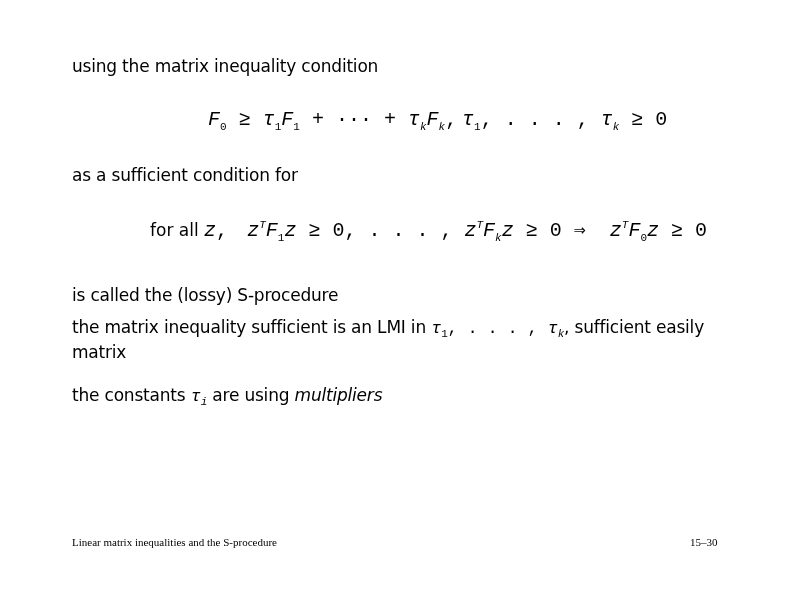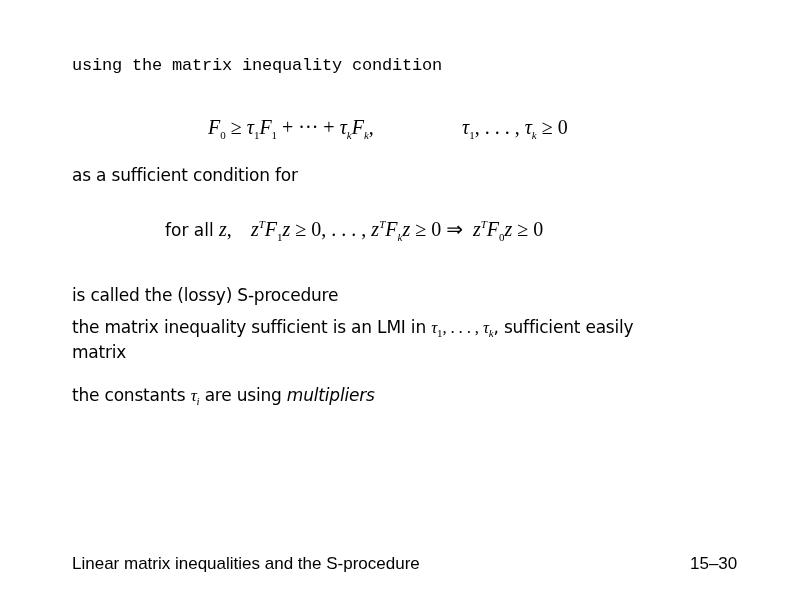--- a/index.html
+++ b/index.html
@@ -1,43 +1,43 @@
 <!DOCTYPE html>
 <html><head>
 <meta charset="utf-8">
 <style>
   html, body { margin:0; padding:0; background:#ffffff; }
   body { width:792px; height:612px; position:relative; overflow:hidden;
          font-family:"DejaVu Sans", sans-serif; color:#000; }
   .txt { position:absolute; left:72px; font-size:17px; white-space:nowrap; letter-spacing:-0.2px; }
-  .math { font-family:Liberation Serif, serif; font-style:italic;margin-top:8px; }
+  .math { font-family:Liberation Mono, monospace; font-style:italic; }
   .up { font-style:normal; }
   sub, sup { font-size:11px; font-style:normal; }
   sub.it, sup.it { font-style:italic; }
   .eq { position:absolute; font-size:20px; white-space:nowrap; }
-  .footer { position:absolute; top:554px; font-size:17px; font-family:Liberation Sans, sans-serif; }
+  .footer { position:absolute; top:536px; font-size:11px; font-family:Liberation Serif, serif; }
   em { font-style:italic; }
 </style>
 </head>
 <body>
 
 <div>
 
-  <div class="txt" style="top:56px;font-family:Liberation Mono, monospace;">using the matrix inequality condition</div>
+  <div class="txt" style="top:56px;">using the matrix inequality condition</div>
 
   <div class="eq math" style="left:208px; top:108px;">
     <span>F</span><sub>0</sub><span class="up"> ≥ </span><span>τ</span><sub>1</sub><span>F</span><sub>1</sub><span class="up"> + ··· + </span><span>τ</span><sub class="it">k</sub><span>F</span><sub class="it">k</sub><span class="up">,</span>
   </div>
   <div class="eq math" style="left:462px; top:108px;">
     <span>τ</span><sub>1</sub><span class="up">, . . . , </span><span>τ</span><sub class="it">k</sub><span class="up"> ≥ 0</span>
   </div>
 
   <div class="txt" style="top:165px;text-align:right;">as a sufficient condition for</div>
 
-  <div class="eq" style="left:165px; top:217px;">
+  <div class="eq" style="left:150px; top:217px;">
     <span style="font-size:17px;">for all </span><span class="math">z</span><span class="math up">,</span>&nbsp;&nbsp;&nbsp;<span class="math"><span>z</span><sup class="it">T</sup><span>F</span><sub>1</sub><span>z</span><span class="up"> ≥ 0, . . . , </span><span>z</span><sup class="it">T</sup><span>F</span><sub class="it">k</sub><span>z</span><span class="up"> ≥ 0 </span><span class="up">⇒</span>&nbsp;&nbsp;<span>z</span><sup class="it">T</sup><span>F</span><sub>0</sub><span>z</span><span class="up"> ≥ 0</span></span>
   </div>
 
   <div class="txt" style="top:274px;margin-top:11px;">is called the (lossy) S-procedure</div>
 
   <div class="txt" style="top:317px;">
     <span>the matrix inequality sufficient is an LMI in </span><span class="math"><span>τ</span><sub>1</sub><span class="up">, . . . , </span><span>τ</span><sub class="it">k</sub></span><span>, sufficient easily</span>
   </div>
   <div class="txt" style="top:342px;">matrix</div>
 

